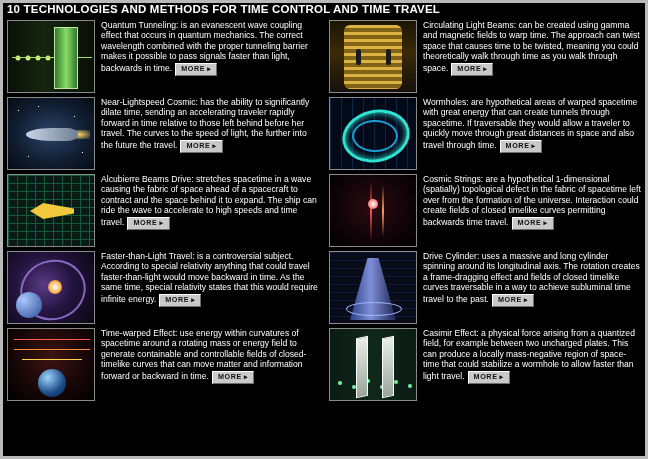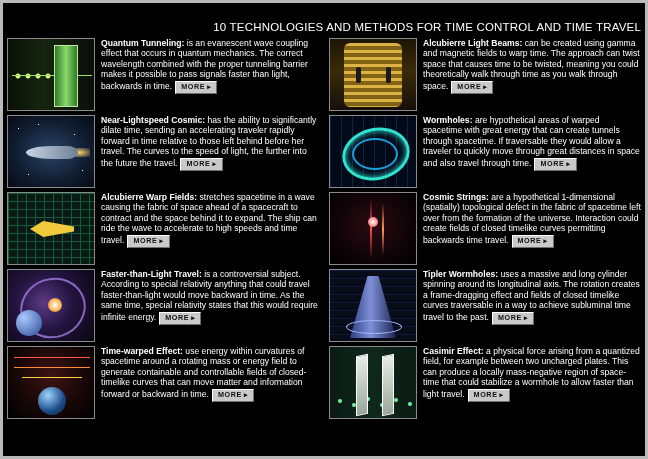--- a/index.html
+++ b/index.html
@@ -12,24 +12,24 @@
   .page{
     position:relative;
     width:648px;height:459px;
     background:#000;
     box-sizing:border-box;
     border:3px solid #b9b9b9;
   }
   .title{
     color:#ffffff;
     font-size:11.5px;
-    font-weight:normal;
-    text-align:right;
+    font-weight:bold;
+    text-align:left;
     letter-spacing:0.2px;
-    padding:18px 4px 5px 4px;
+    padding:0 4px 5px 4px;
   }
   .grid{
     display:flex;
     width:100%;
     padding:0 4px;
     box-sizing:border-box;
   }
   .col{
     width:50%;
     box-sizing:border-box;
@@ -53,21 +53,21 @@
     background:#05060a;
   }
   .txt{
     padding-left:6px;
     color:#ffffff;
     font-size:8.6px;
     line-height:1.22;
     flex:1 1 auto;
   }
   .txt .name{
-    font-weight:bold;
+    font-weight:normal;
     color:#ffffff;
   }
   .more{
     display:inline-block;
     background:#c9c9c9;
     color:#111;
     font-size:7.2px;
     font-weight:bold;
     letter-spacing:0.6px;
     padding:1px 5px 1px 5px;
@@ -183,21 +183,21 @@
           <span class="name">Near-Lightspeed Cosmic:</span><span> has the ability to significantly dilate time, sending an accelerating traveler rapidly forward in time relative to those left behind before her travel. The curves to the speed of light, the further into the future the travel.</span><span class="more"><span>MORE</span><span class="arrow">▸</span></span>
         </div>
       </div>
 
       <div class="item">
         <div class="thumb a-warp">
           <div class="gridl"></div>
             <div class="craft"></div>
         </div>
         <div class="txt">
-          <span class="name">Alcubierre Warp Fields:</span><span> stretches spacetime in a wave causing the fabric of space ahead of a spacecraft to contract and the space behind it to expand. The ship can ride the wave to accelerate to high speeds and time travel.</span><span class="more"><span>MORE</span><span class="arrow">▸</span></span>
+          <span class="name">Alcubierre Beams Drive:</span><span> stretches spacetime in a wave causing the fabric of space ahead of a spacecraft to contract and the space behind it to expand. The ship can ride the wave to accelerate to high speeds and time travel.</span><span class="more"><span>MORE</span><span class="arrow">▸</span></span>
         </div>
       </div>
 
       <div class="item">
         <div class="thumb a-ftl">
           <div class="ring"></div>
             <div class="core"></div>
             <div class="planet"></div>
         </div>
         <div class="txt">
@@ -221,21 +221,21 @@
 
     <div class="col right">
 
       <div class="item">
         <div class="thumb a-circ">
           <div class="beam"></div>
             <div class="fig f1"></div>
             <div class="fig f2"></div>
         </div>
         <div class="txt">
-          <span class="name">Alcubierre Light Beams:</span><span> can be created using gamma and magnetic fields to warp time. The approach can twist space that causes time to be twisted, meaning you could theoretically walk through time as you walk through space.</span><span class="more"><span>MORE</span><span class="arrow">▸</span></span>
+          <span class="name">Circulating Light Beams:</span><span> can be created using gamma and magnetic fields to warp time. The approach can twist space that causes time to be twisted, meaning you could theoretically walk through time as you walk through space.</span><span class="more"><span>MORE</span><span class="arrow">▸</span></span>
         </div>
       </div>
 
       <div class="item">
         <div class="thumb a-worm">
           <div class="grid"></div>
             <div class="loop"></div>
             <div class="loop2"></div>
         </div>
         <div class="txt">
@@ -254,21 +254,21 @@
         </div>
       </div>
 
       <div class="item">
         <div class="thumb a-tipler">
           <div class="grid"></div>
             <div class="cyl"></div>
             <div class="ring"></div>
         </div>
         <div class="txt">
-          <span class="name">Tipler Wormholes:</span><span> uses a massive and long cylinder spinning around its longitudinal axis. The rotation creates a frame-dragging effect and fields of closed timelike curves traversable in a way to achieve subluminal time travel to the past.</span><span class="more"><span>MORE</span><span class="arrow">▸</span></span>
+          <span class="name">Drive Cylinder:</span><span> uses a massive and long cylinder spinning around its longitudinal axis. The rotation creates a frame-dragging effect and fields of closed timelike curves traversable in a way to achieve subluminal time travel to the past.</span><span class="more"><span>MORE</span><span class="arrow">▸</span></span>
         </div>
       </div>
 
       <div class="item">
         <div class="thumb a-casimir">
           <div class="wv"></div>
             <div class="plate p1"></div>
             <div class="plate p2"></div>
         </div>
         <div class="txt">

